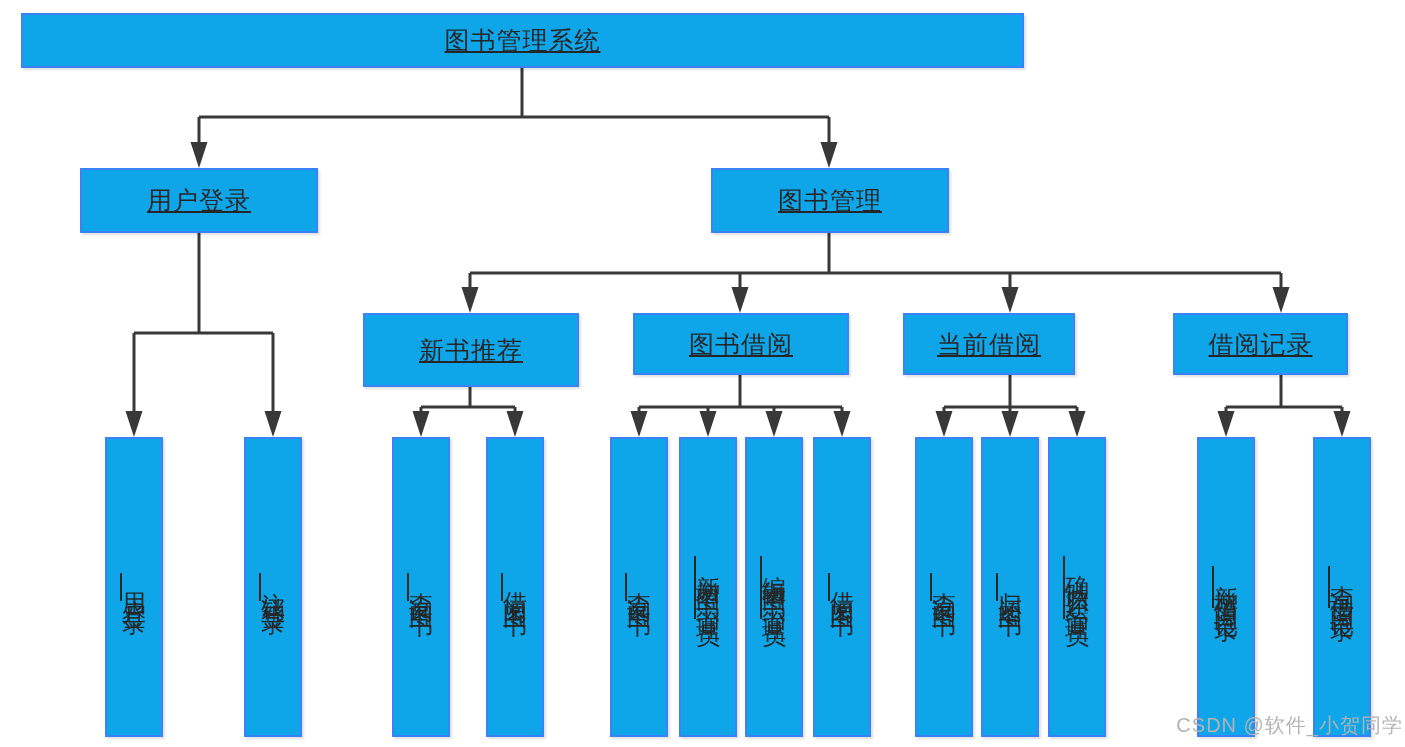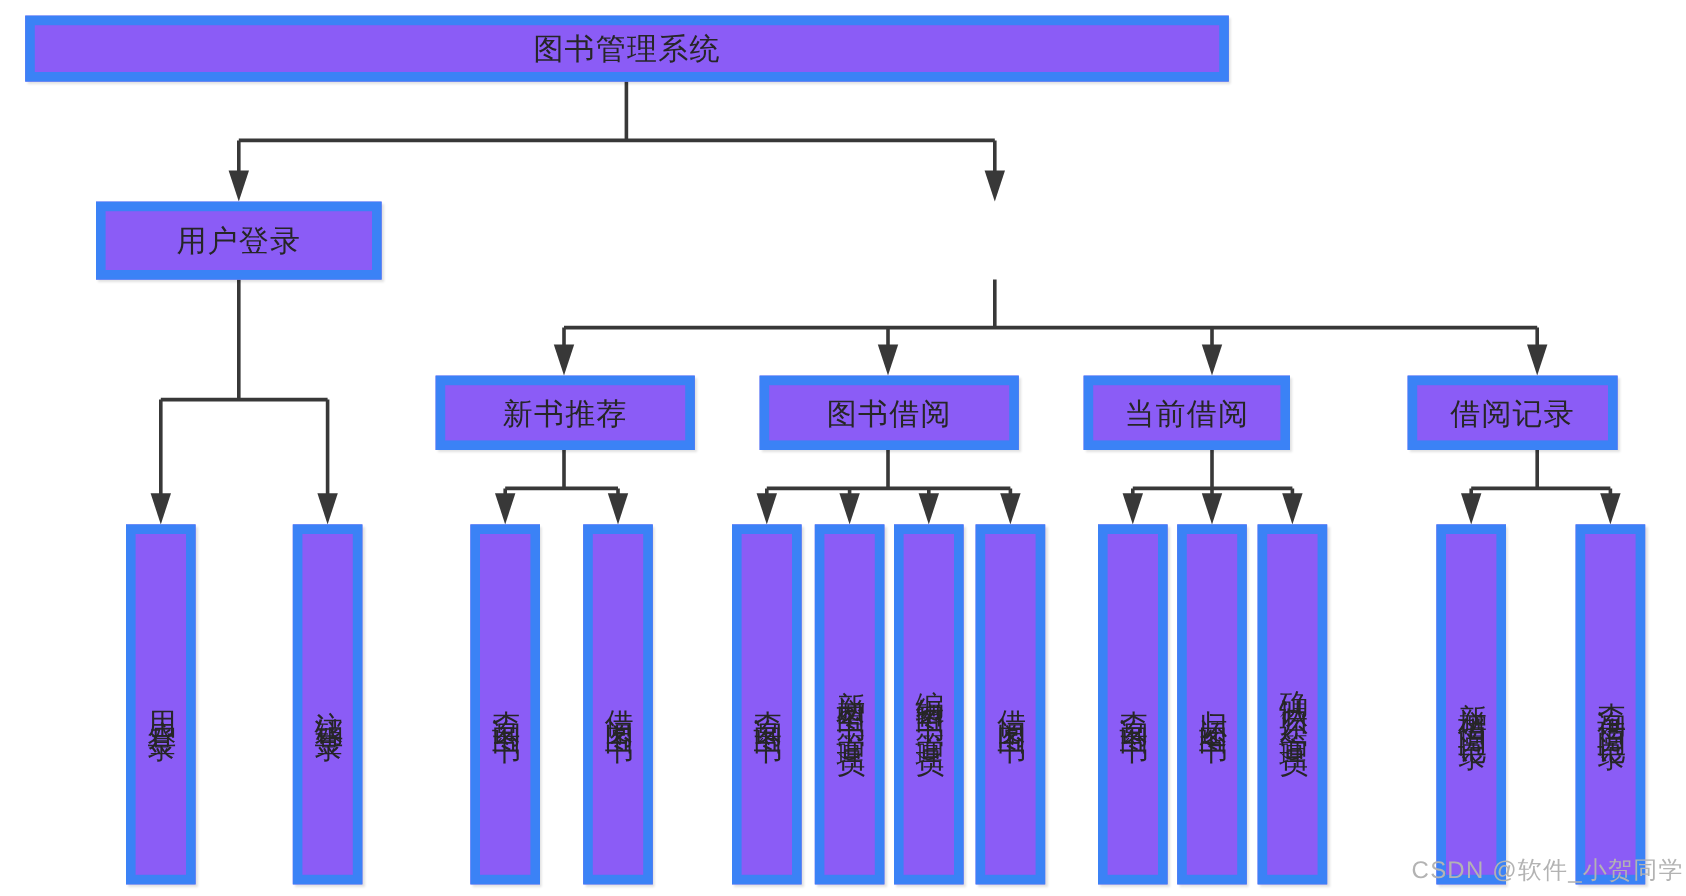--- a/index.html
+++ b/index.html
@@ -18,27 +18,28 @@
   .connectors {
     position: absolute;
     left: 0;
     top: 0;
     width: 1405px;
     height: 747px;
   }
   .node {
     position: absolute;
     box-sizing: border-box;
-    border: 8px solid #3b82f6;
-    background: #8b5cf6;
+    border: 2px solid #3b82f6;
+    background: #0ea5e9;
     display: flex;
     align-items: center;
     justify-content: center;
     color: #262626;
     box-shadow: 2px 2px 2px rgba(0,0,0,0.12);
+    text-decoration: underline;
   }
   .node.h { font-size: 25px; letter-spacing: 1px; }
   .node.leaf { font-size: 24px; }
   .leaf .vtext {
     writing-mode: vertical-rl;
     text-orientation: mixed;
     letter-spacing: 7px;
     line-height: 1;
     white-space: nowrap;
   }
@@ -49,21 +50,21 @@
     font-size: 20px;
     color: #b3b3b3;
     letter-spacing: 1px;
     z-index: 5;
     margin-left: 24px;
   }
   
   #n-root  { left: 21px;   top: 13px;  width: 1003px; height: 55px; }
   #n-user  { left: 80px;   top: 168px; width: 238px;  height: 65px; }
   #n-book  { left: 711px;  top: 168px; width: 238px;  height: 65px; }
-  #n-m1    { left: 363px;  top: 313px; width: 216px;  height: 62px; }
+  #n-m1    { left: 363px;  top: 313px; width: 216px;  height: 74px; }
   #n-m2    { left: 633px;  top: 313px; width: 216px;  height: 62px; }
   #n-m3    { left: 903px;  top: 313px; width: 172px;  height: 62px; }
   #n-m4    { left: 1173px; top: 313px; width: 175px;  height: 62px; }
   .leaf    { top: 437px; width: 58px; height: 300px; }
   #l1  { left: 105px; }
   #l2  { left: 244px; }
   #l3  { left: 392px; }
   #l4  { left: 486px; }
   #l5  { left: 610px; }
   #l6  { left: 679px; }
@@ -114,20 +115,23 @@
     </g>
   </svg>
 
   <div id="n-root" class="node h">
     <span>图书管理系统</span>
   </div>
 
   <div id="n-user" class="node h">
     <span>用户登录</span>
   </div>
+  <div id="n-book" class="node h">
+    <span>图书管理</span>
+  </div>
 
   <div id="n-m1" class="node h">
     <span>新书推荐</span>
   </div>
   <div id="n-m2" class="node h">
     <span>图书借阅</span>
   </div>
   <div id="n-m3" class="node h">
     <span>当前借阅</span>
   </div>

